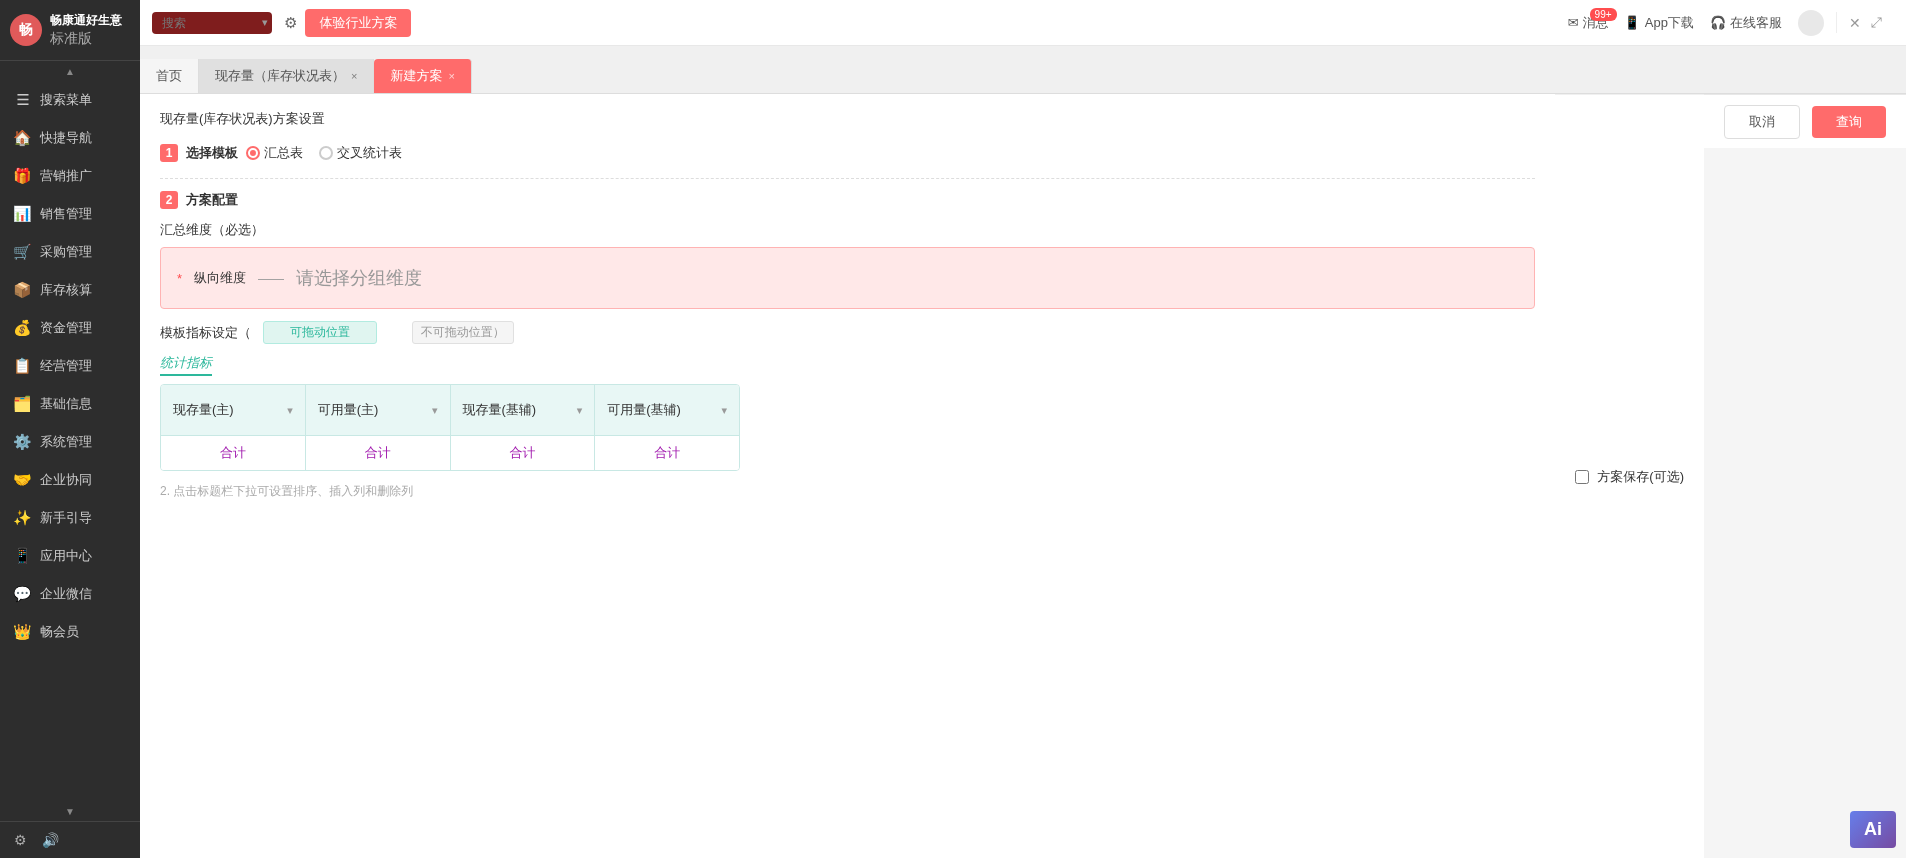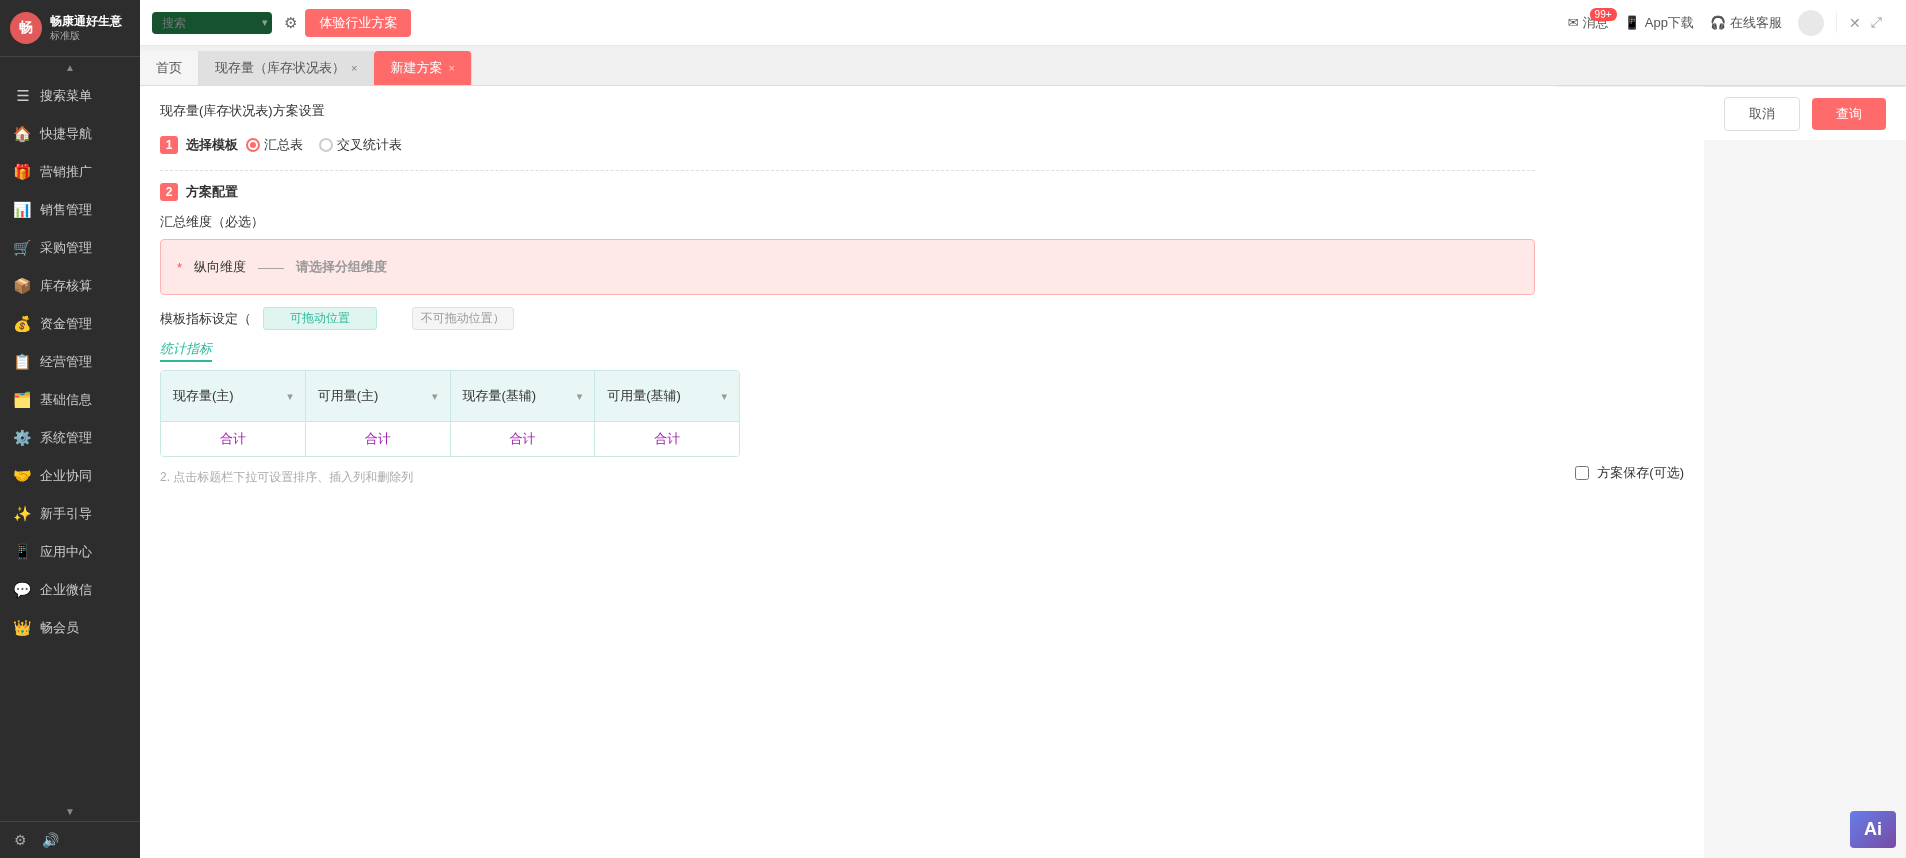--- a/index.html
+++ b/index.html
@@ -23,21 +23,21 @@
       border-bottom: 1px solid #444;
     }
     .sidebar-logo-icon {
       width: 32px; height: 32px;
       background: #e05a5a;
       border-radius: 50%;
       display: flex; align-items: center; justify-content: center;
       font-size: 14px; color: white; font-weight: bold;
     }
     .sidebar-logo-text { font-size: 12px; color: #fff; line-height: 1.4; }
-    .sidebar-logo-text span { font-size: 10px; color: #aaa; display: block; }
+    .sidebar-logo-text span { font-size: 14px; color: #aaa; display: block; }
     .sidebar-scroll-up, .sidebar-scroll-down {
       width: 100%; height: 20px; background: #2d2d2d;
       display: flex; align-items: center; justify-content: center;
       cursor: pointer; color: #888; font-size: 10px;
     }
     .sidebar-nav { flex: 1; overflow: hidden; }
     .sidebar-item {
       display: flex; align-items: center; gap: 8px;
       padding: 10px 14px;
       cursor: pointer;
@@ -60,21 +60,21 @@
       height: 46px;
       background: #fff;
       display: flex;
       align-items: center;
       padding: 0 12px;
       border-bottom: 1px solid #e8e8e8;
       gap: 8px;
     }
     .topbar-search {
       display: flex; gap: 20px;
-      background: #14532d; border-radius: 4px;
+      background: #7f1d1d; border-radius: 4px;
       padding: 4px 10px; width: 120px;
     }
     .topbar-search input { border: none; background: transparent; font-size: 12px; outline: none; width: 80px; color: #999; }
     .topbar-dropdown { color: #999; font-size: 11px; cursor: pointer; }
     .topbar-gear { font-size: 15px; color: #666; cursor: pointer; margin-left: 4px; }
     .topbar-btn-trial {
       background: #ff6b6b; color: white; border: none; border-radius: 4px;
       padding: 5px 14px; font-size: 13px; cursor: pointer;
     }
     .topbar-spacer { flex: 1; }
@@ -84,21 +84,21 @@
       background: #ff4d4f; color: white; border-radius: 6px;
       font-size: 10px; padding: 1px 5px; position: absolute; top: -6px; right: -8px;
     }
     .topbar-app { display: flex; align-items: center; gap: 4px; color: #555; font-size: 13px; cursor: pointer; }
     .topbar-service { display: flex; align-items: center; gap: 4px; color: #555; font-size: 13px; cursor: pointer; }
     .topbar-user { display: flex; align-items: center; gap: 4px; cursor: pointer; }
     .topbar-user-avatar { width: 26px; height: 26px; background: #e8e8e8; border-radius: 50%; }
 
     
     .tabs-bar {
-      height: 40px;
+      height: 48px;
       background: #f0f0f0;
       display: flex;
       align-items: flex-end;
       padding: 0 0 0 0;
       border-bottom: 1px solid #ddd;
     }
     .tab {
       height: 34px;
       padding: 0 16px;
       display: flex; align-items: center; gap: 6px;
@@ -156,21 +156,21 @@
       background: #ffe8e8;
       border: 1px solid #ffb3b3;
       border-radius: 4px;
       padding: 18px 16px;
       margin-bottom: 12px;
     }
     .dim-row { display: flex; align-items: center; gap: 12px; }
     .dim-required { color: #ff4d4f; font-size: 13px; }
     .dim-name { font-size: 13px; color: #333; font-weight: 500; }
     .dim-arrow { color: #999; font-size: 13px; }
-    .dim-placeholder { color: #999; font-size: 13px; font-weight: bold; }
+    .dim-placeholder { color: #999; font-size: 18px; }
 
     
     .indicator-row {
       display: flex; align-items: center; gap: 12px;
       font-size: 13px; color: #333; margin-bottom: 10px;
     }
     .indicator-tag {
       background: #e0f5f0;
       border: 1px solid #b2ebe0;
       color: #2db89c;

